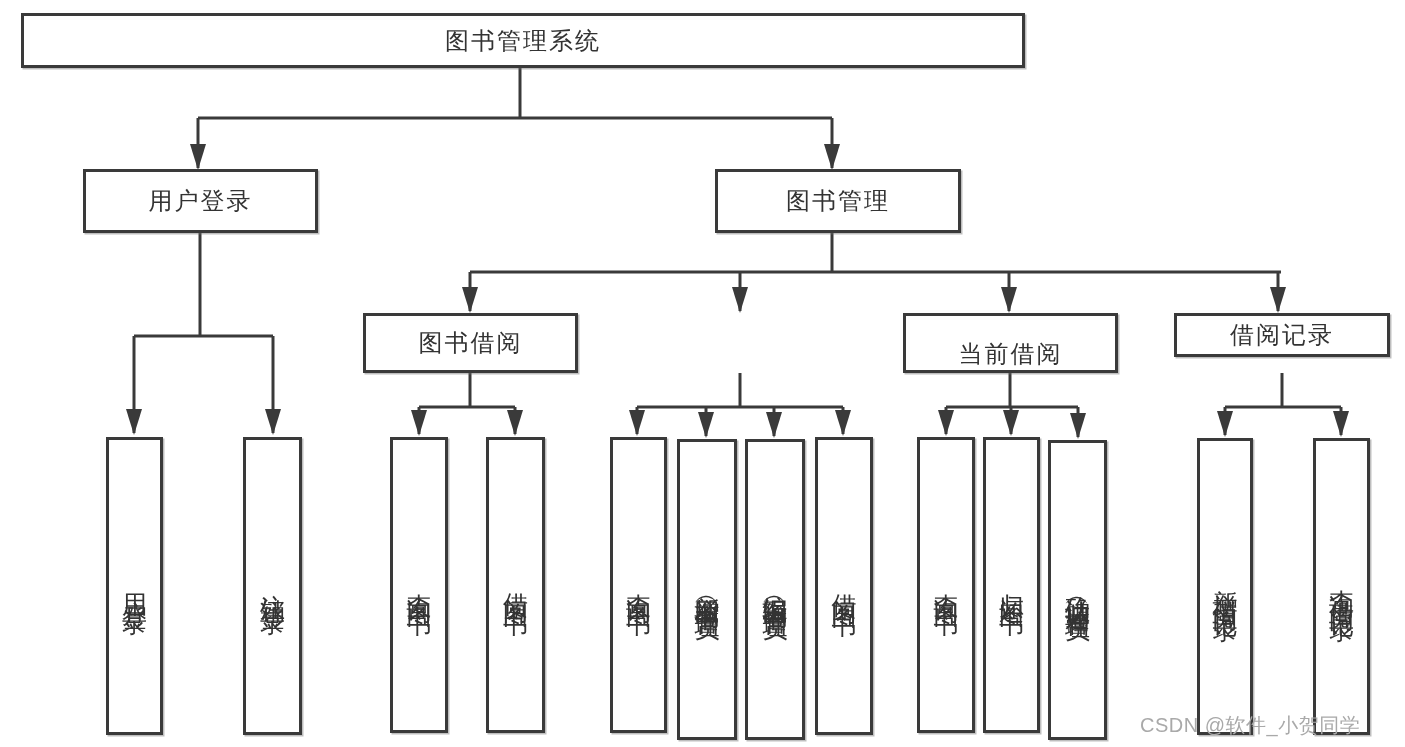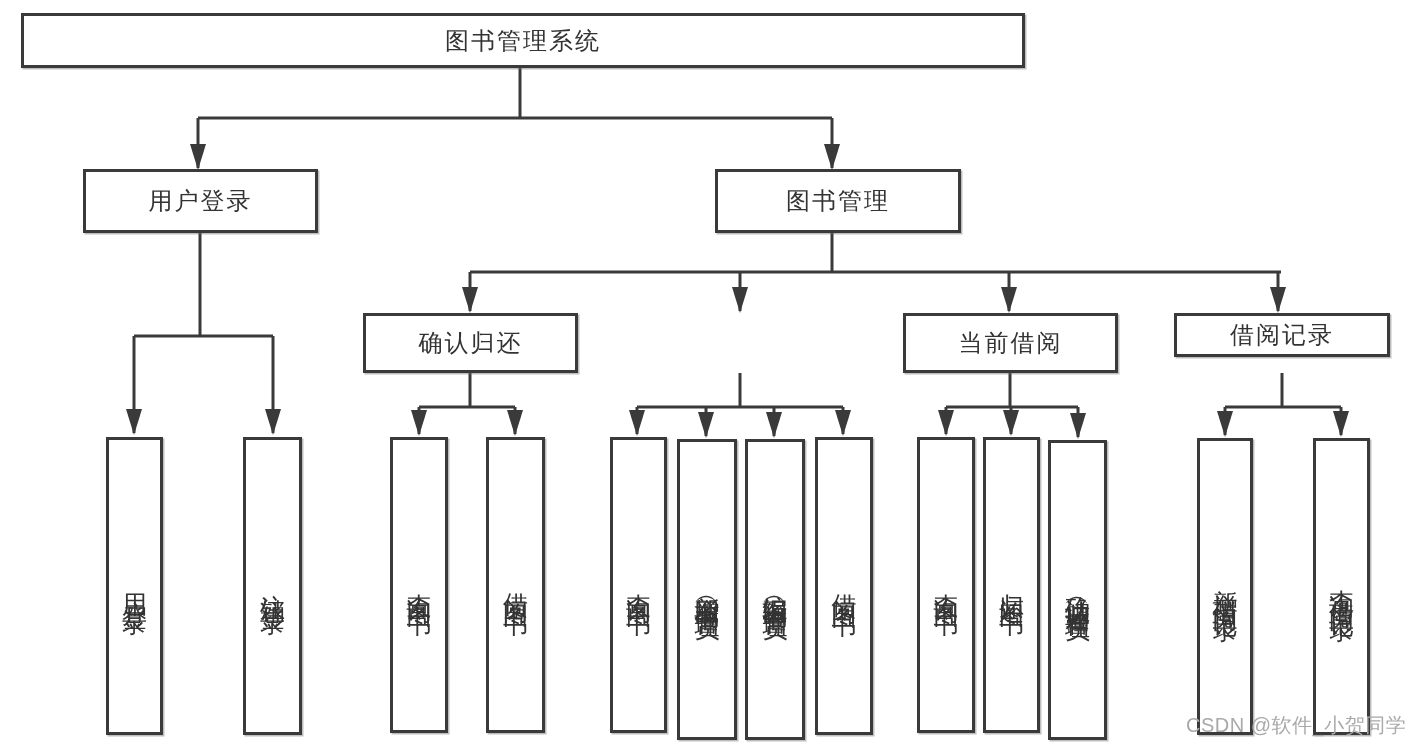--- a/index.html
+++ b/index.html
@@ -48,21 +48,21 @@
     white-space: nowrap;
     font-size: 25px;
     letter-spacing: 6px;
     line-height: 1;
   }
   .vnode.long span {
     letter-spacing: 3px;
   }
   .watermark {
     position: absolute;
-    left: 1186px;
+    left: 1140px;
     top: 712px;
     font-size: 20px;
     letter-spacing: 0.5px;
     color: #a9a9a9;
     z-index: 10;
     white-space: nowrap;
   }
 </style>
 </head>
 <body>
@@ -136,23 +136,23 @@
   </div>
 
   <div class="node hnode" style="left:83px; top:169px; width:235px; height:64px;">
     <span>用户登录</span>
   </div>
   <div class="node hnode" style="left:715px; top:169px; width:246px; height:64px;">
     <span>图书管理</span>
   </div>
 
   <div class="node hnode" style="left:363px; top:313px; width:215px; height:60px;">
-    <span>确认归还</span>
-  </div>
-  <div class="node hnode" style="left:903px; top:313px; width:215px; height:60px;">
+    <span>图书借阅</span>
+  </div>
+  <div class="node hnode" style="left:903px; top:313px; width:215px; height:60px;align-items:flex-end;">
     <span>当前借阅</span>
   </div>
   <div class="node hnode" style="left:1174px; top:313px; width:216px; height:44px;">
     <span>借阅记录</span>
   </div>
 
   <div class="node vnode" style="left:106px; top:437px; width:57px; height:298px;">
     <span>用户登录</span>
   </div>
   <div class="node vnode" style="left:243px; top:437px; width:59px; height:298px;">

